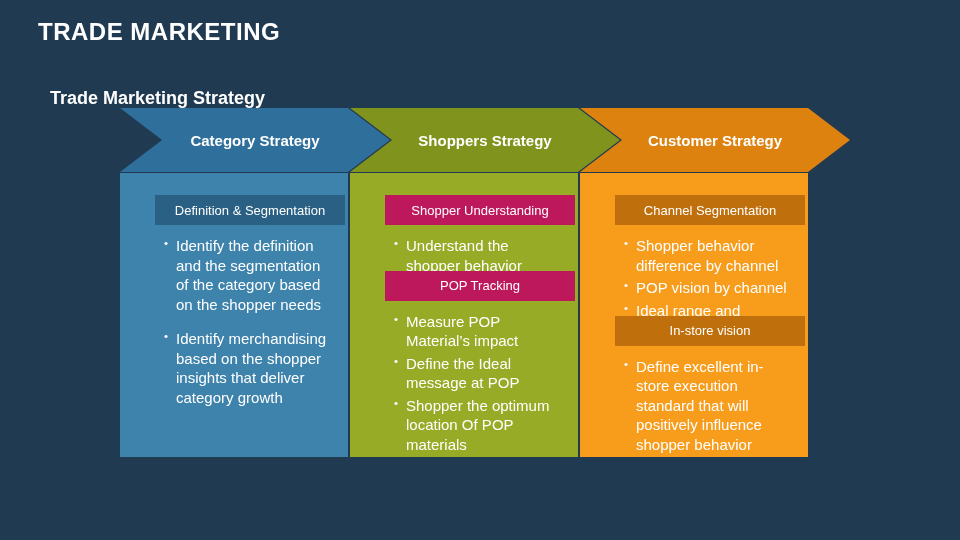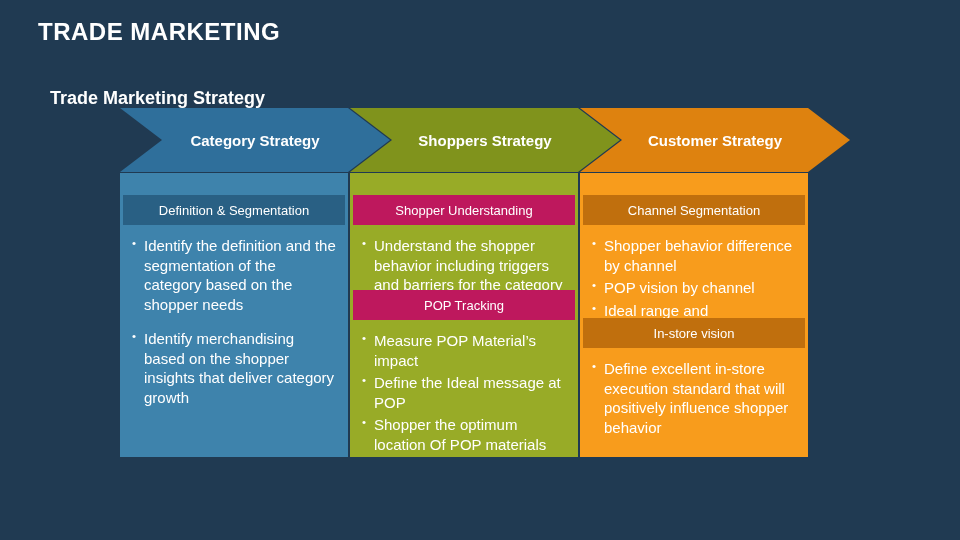--- a/index.html
+++ b/index.html
@@ -25,21 +25,21 @@
   .col-1{z-index:3}.col-2{z-index:2}.col-3{z-index:1}
   .arrow{
     position:relative;height:64px;width:calc(100% + 42px);
     display:flex;align-items:center;justify-content:center;
     clip-path:polygon(0 0, calc(100% - 42px) 0, 100% 50%, calc(100% - 42px) 100%, 0 100%, 42px 50%);
     font-size:15px;font-weight:bold;
   }
   .body{
     width:100%;height:284px;margin-top:1px;
     box-sizing:border-box;padding-top:22px;
-    display:flex;flex-direction:column;
+    display:flex;flex-direction:column;padding-left:32px;
   }
   .bar{
     height:30px;margin:0 3px;flex:0 0 30px;
     display:flex;align-items:center;justify-content:center;
     font-size:13px;color:#fff;
   }
   ul.bullets{
     list-style:none;margin:0;padding:11px 12px 0 10px;
     box-sizing:border-box;
   }

